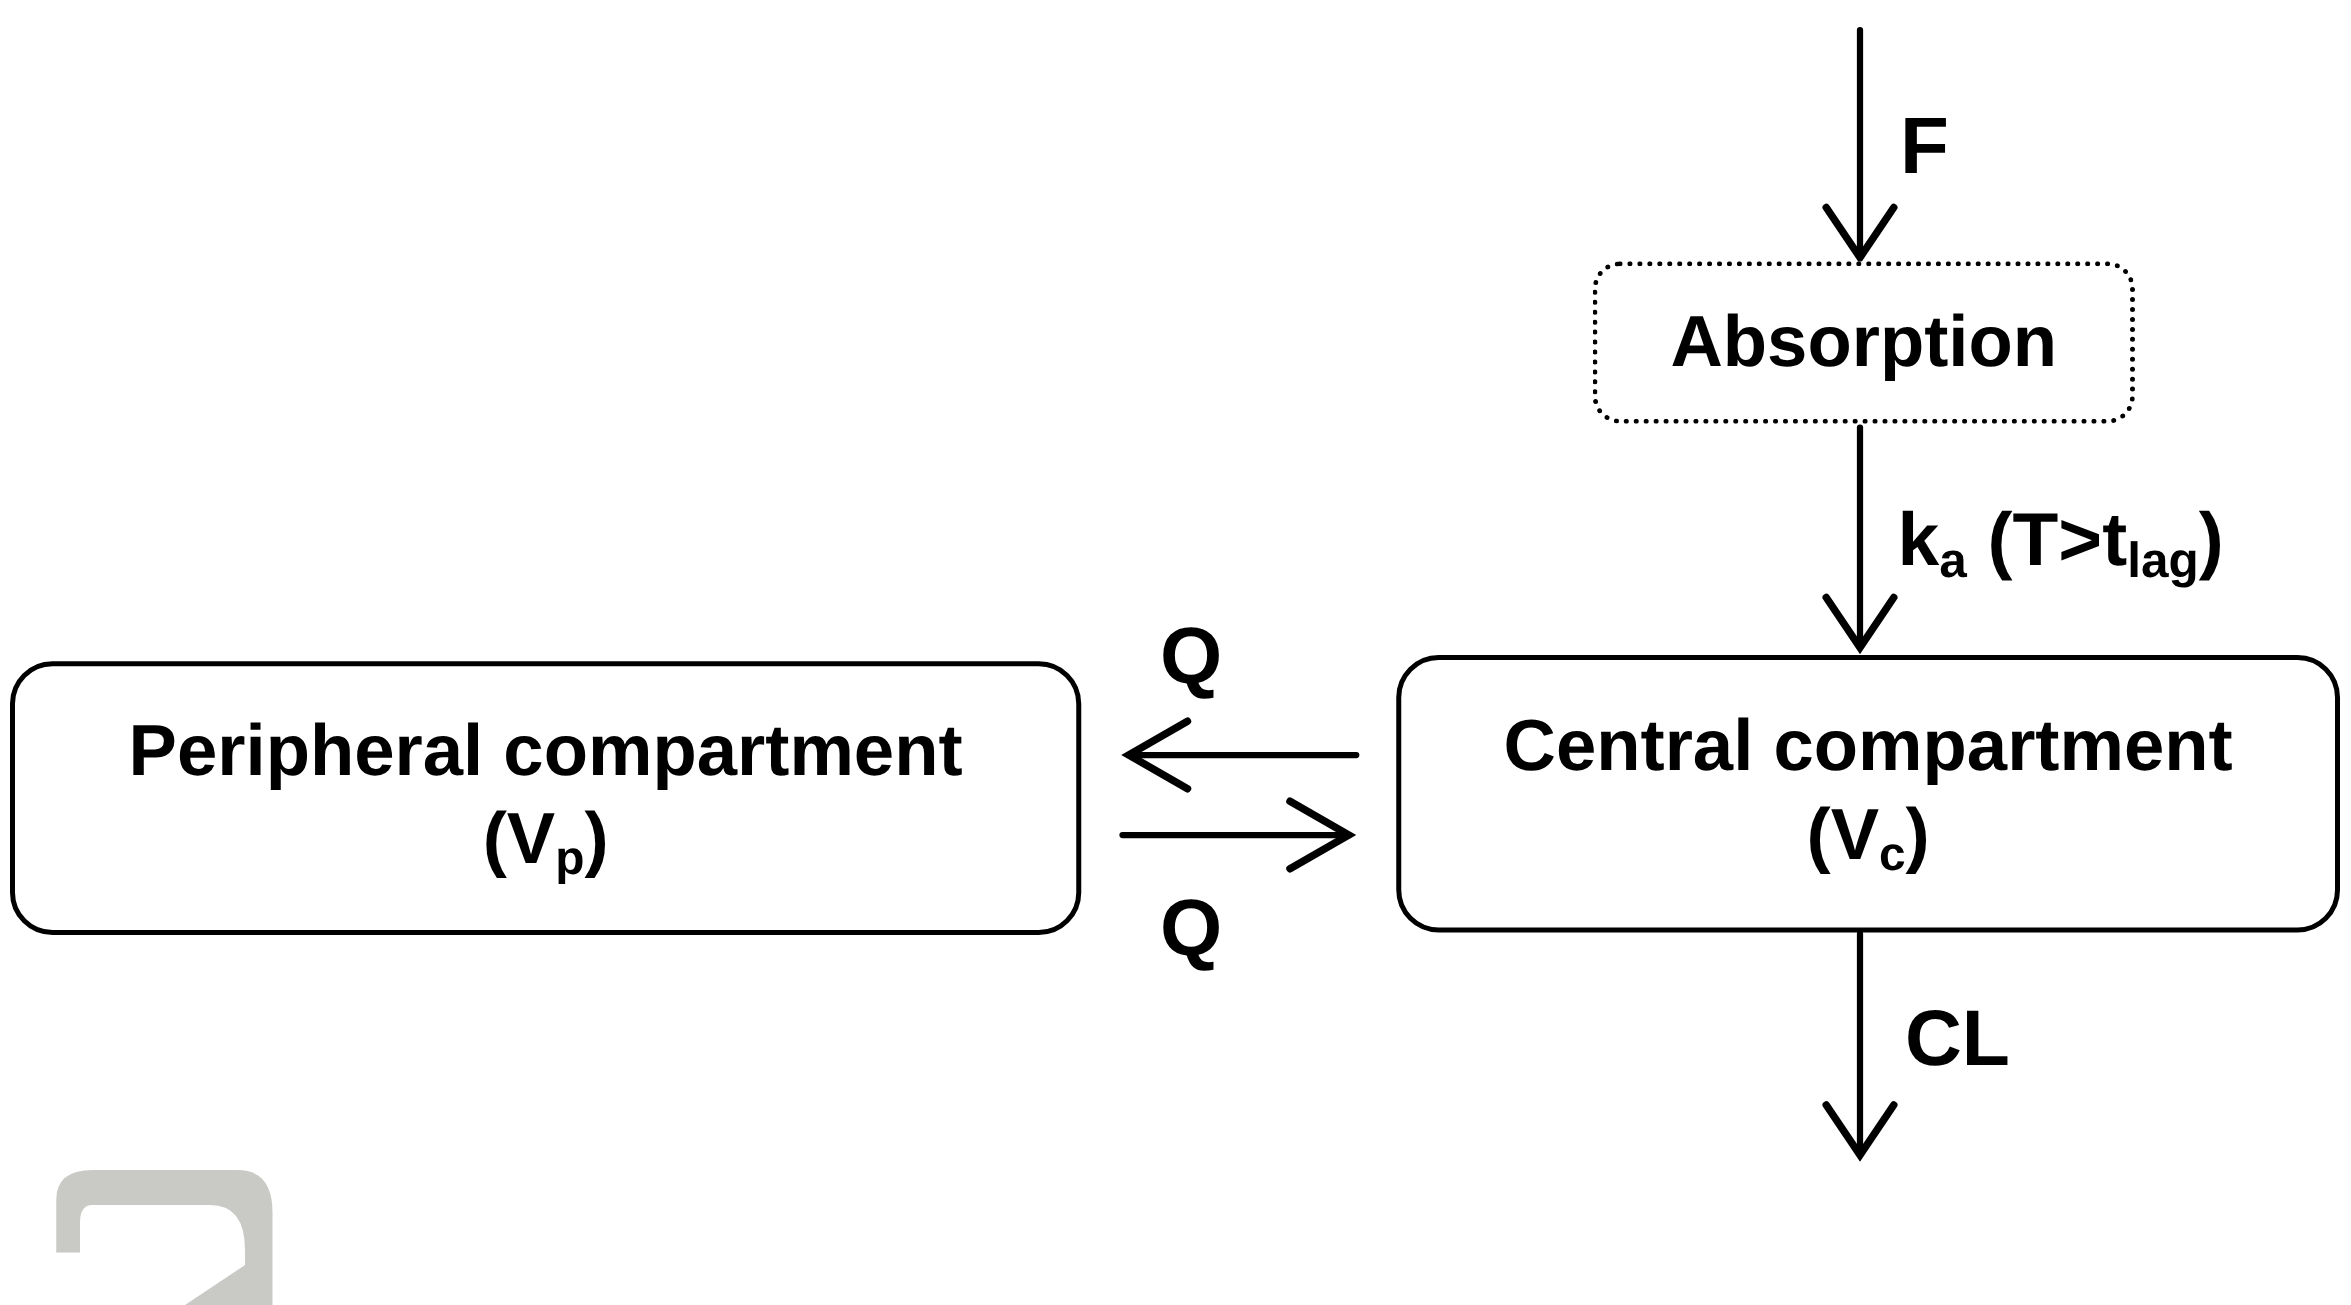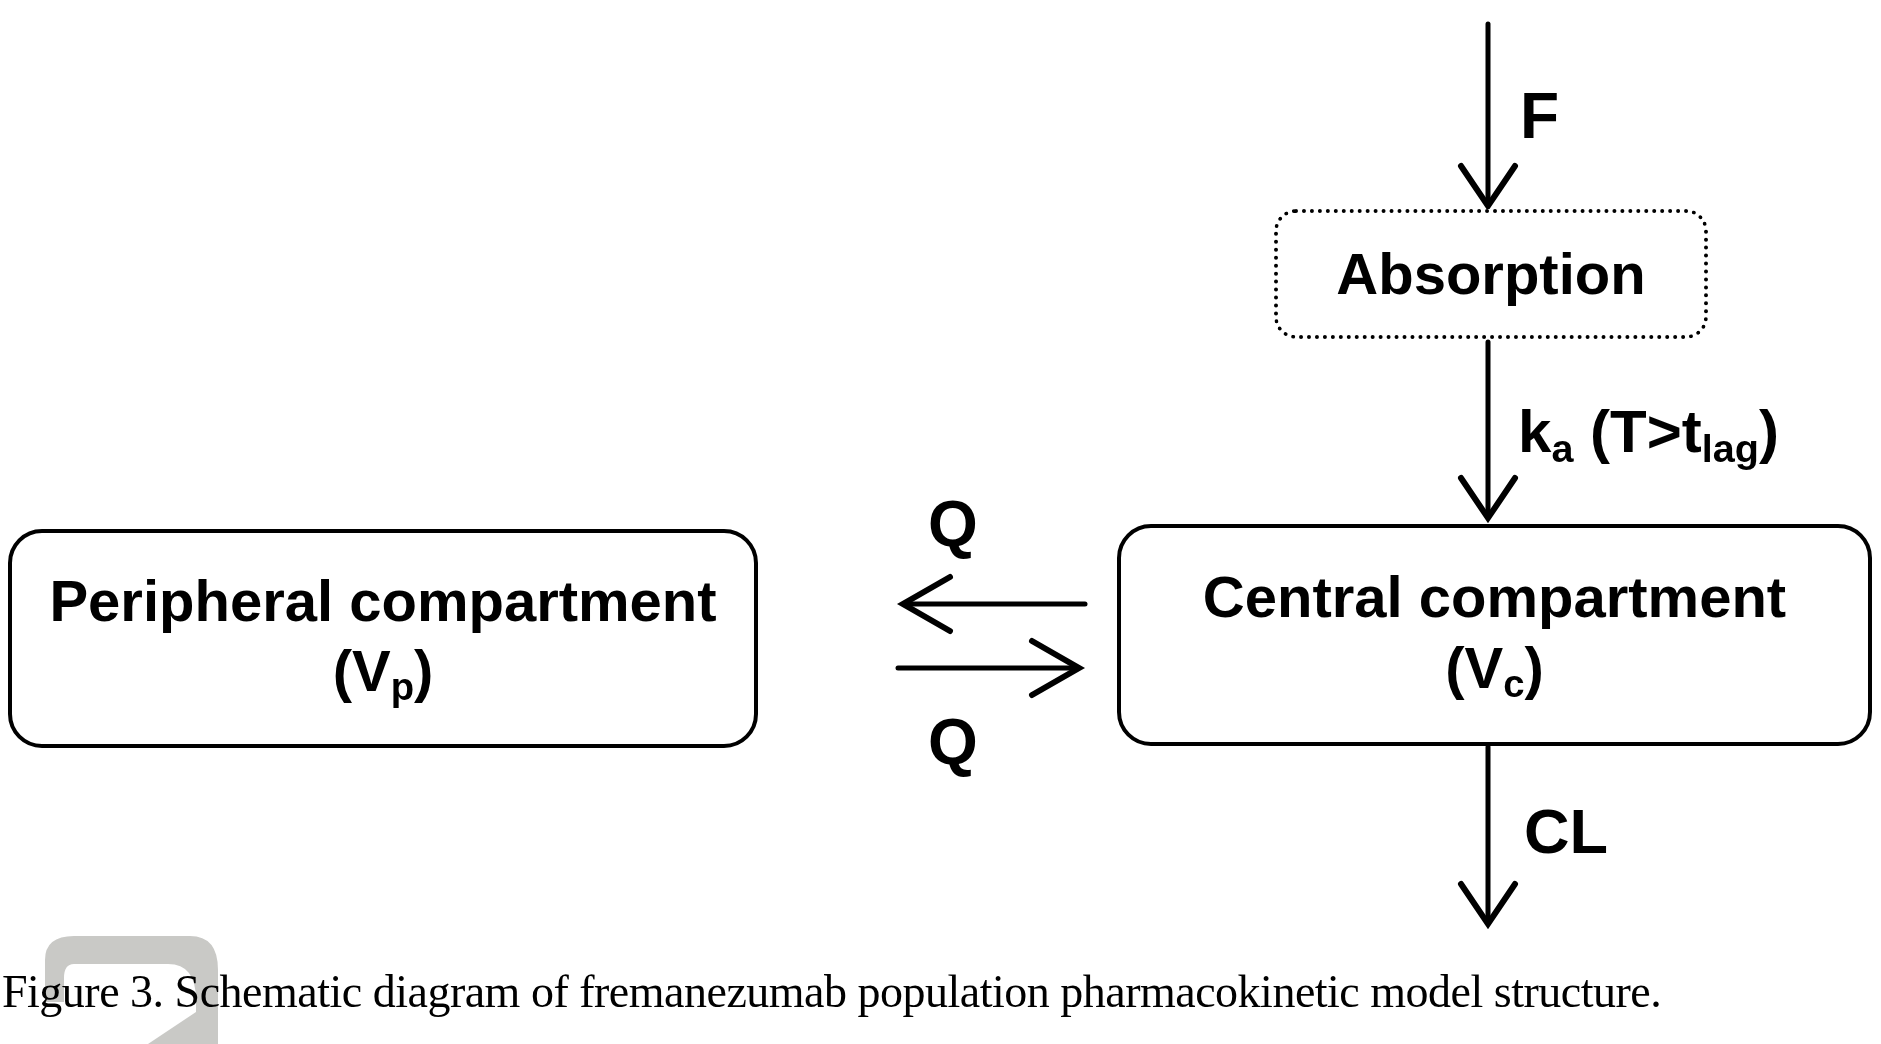--- a/index.html
+++ b/index.html
@@ -36,21 +36,21 @@
   }
   .box-absorption {
     left: 1274px; top: 209px; width: 434px; height: 130px;
     border: 4px dotted #000; border-radius: 22px;
   }
   .box-central {
     left: 1117px; top: 524px; width: 755px; height: 222px;
     border: 4px solid #000; border-radius: 34px;
   }
   .box-peripheral {
-    left: 8px; top: 529px; width: 750px; height: 219px;
+    left: 8px; top: 529px; width: 857px; height: 219px;
     border: 4px solid #000; border-radius: 34px;
   }
   .sub { font-size: 0.66em; vertical-align: -0.24em; }
 
   .lbl {
     position: absolute;
     font-weight: bold;
     line-height: 1;
     white-space: nowrap;
   }
@@ -129,15 +129,14 @@
   <div class="lbl lbl-ka">
     <span>k</span><span class="sub">a</span><span> (T&gt;t</span><span class="sub">lag</span><span>)</span>
   </div>
 
   <div class="lbl lbl-q-top">Q</div>
 
   <div class="lbl lbl-q-bottom">Q</div>
 
   <div class="lbl lbl-cl">CL</div>
 
-  <div class="caption">Figure 3. Schematic diagram of fremanezumab population pharmacokinetic model structure.</div>
 
 </div>
 
 </body></html>

